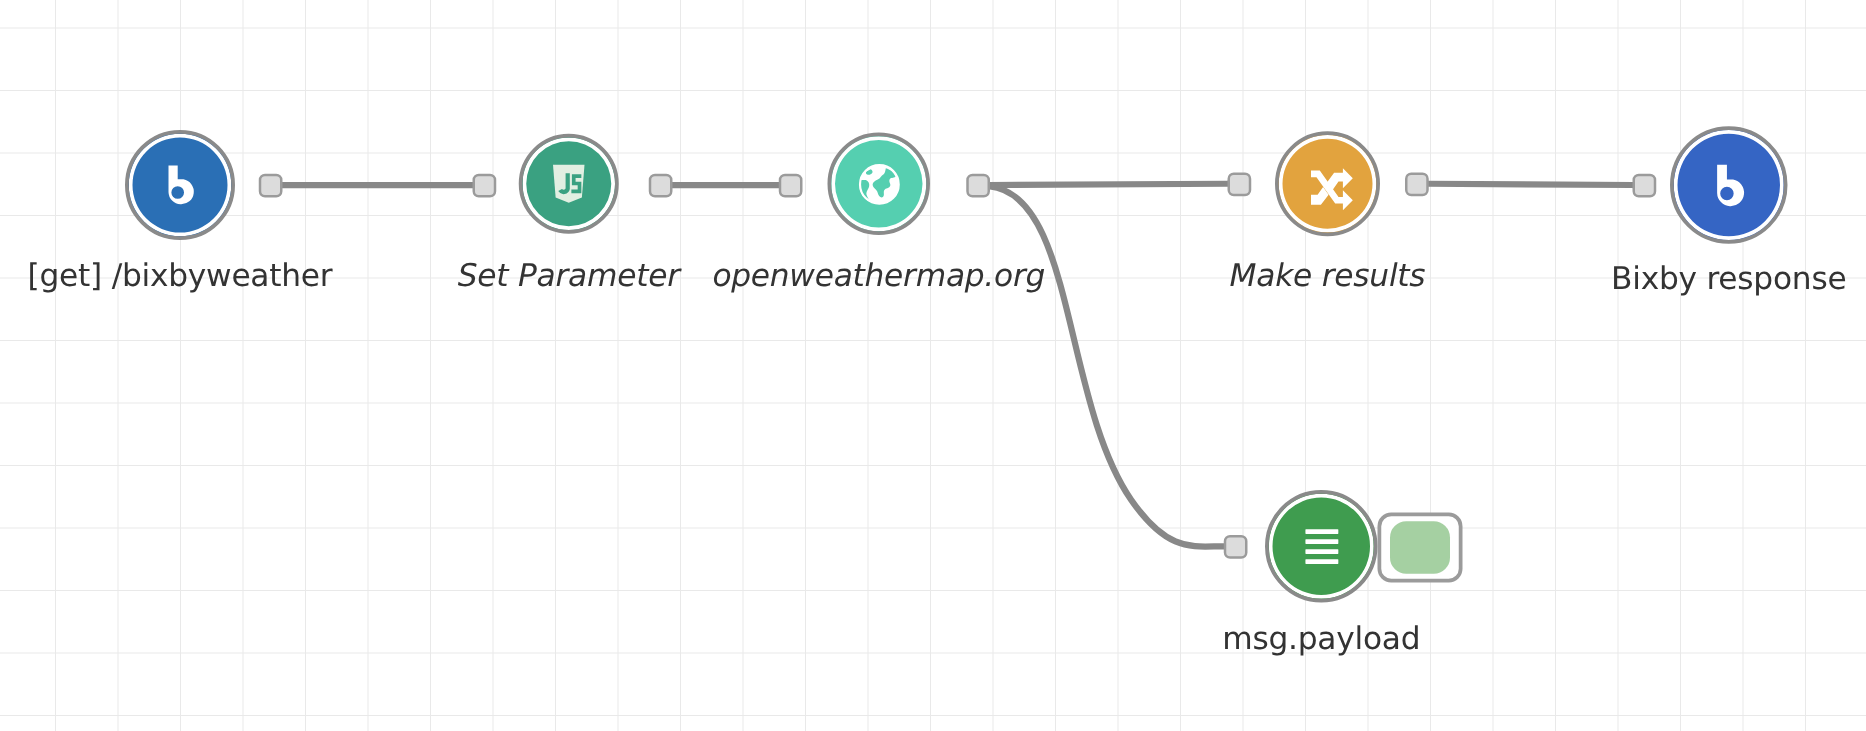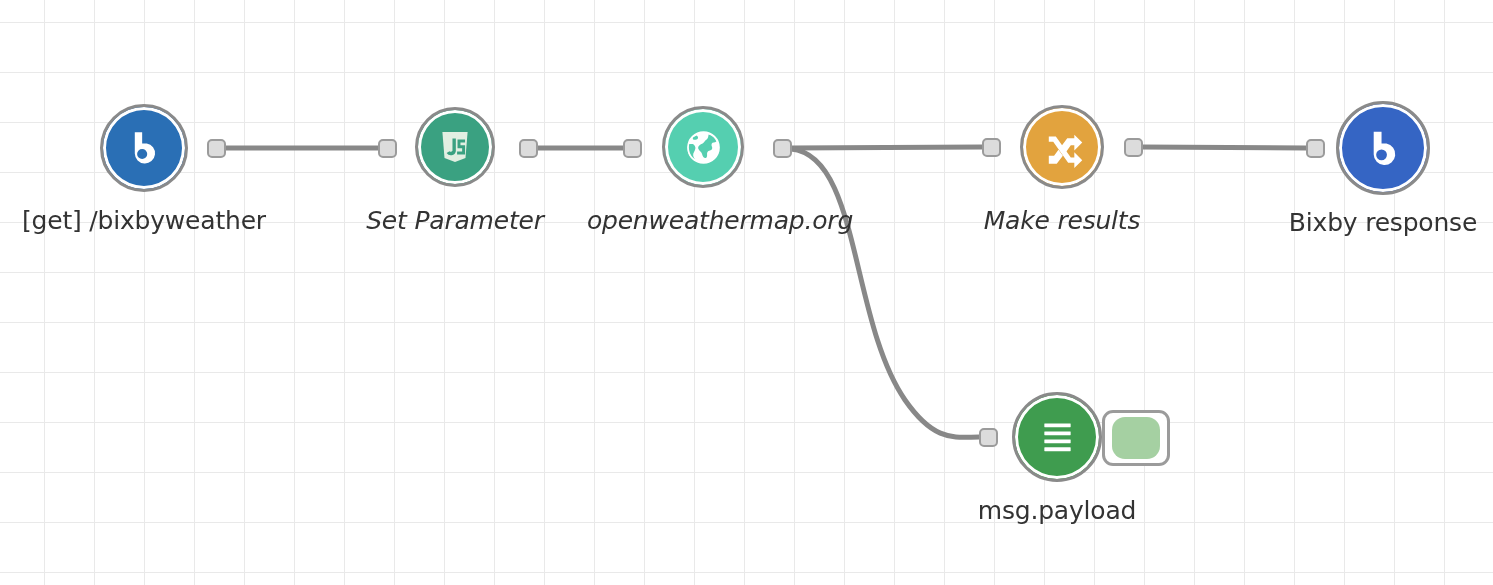--- a/index.html
+++ b/index.html
@@ -117,21 +117,21 @@
         </div>
         <div class="node-label" style="top: 206px; left: 0px; width: 910px; font-style: italic;">Set Parameter</div>
       </div>
       <div class="node">
         <div class="node-disc" style="width: 82px; height: 82px; left: 662px; top: 106px; background: rgb(85, 207, 176);">
           <svg width="43" height="43" viewBox="0 0 100 100" class="node-icon">
             <circle cx="50" cy="50" r="36" fill="none" stroke="#ffffff" stroke-width="4"></circle>
             <path fill="#ffffff" d="M50 14 a36 36 0 0 0 -36 36 a36 36 0 0 0 36 36 a36 36 0 0 0 36 -36 a36 36 0 0 0 -36 -36 z M34 22 c6 4 3 9 -2 10 c-5 1 -9 -2 -6 -6 z M62 20 c8 2 15 8 18 16 c-4 3 -9 1 -11 5 c-2 5 3 8 1 12 c-2 5 -8 3 -11 8 c-2 4 1 9 -2 12 c-4 4 -9 -2 -10 -7 c-1 -6 -7 -8 -9 -13 c-2 -6 4 -10 9 -12 c5 -2 6 -8 11 -10 c3 -2 3 -7 4 -11 z M25 42 c4 2 7 6 6 11 c-1 6 -6 10 -5 16 c1 5 5 8 5 13 c-11 -6 -18 -18 -18 -32 c0 -3 1 -6 2 -8 z"></path>
           </svg>
         </div>
-        <div class="node-label italic" style="top: 206px; left: 0px; width: 1406px; padding-left: 17px;">openweathermap.org</div>
+        <div class="node-label italic" style="top: 206px; left: 0px; width: 1406px;">openweathermap.org</div>
       </div>
       <div class="node">
         <div class="node-disc" style="width: 84px; height: 84px; left: 1020px; top: 105px; background: rgb(226, 163, 62);">
           <svg width="44" height="44" viewBox="0 0 100 100" class="node-icon">
             <path fill="#ffffff" d="M20 26 h16 l34 48 h8 v-12 l18 18 l-18 18 v-12 h-14 l-34 -48 h-10 z"></path>
             <path fill="#ffffff" d="M78 22 l18 18 l-18 18 v-12 h-8 l-12 17 l-10 -14 l14 -19 h16 z"></path>
             <path fill="#ffffff" d="M20 70 h12 l10 -14 l10 14 l-14 18 h-18 z"></path>
           </svg>
         </div>
         <div class="node-label italic" style="top: 206px; left: 0px; width: 2124px;">Make results</div>

